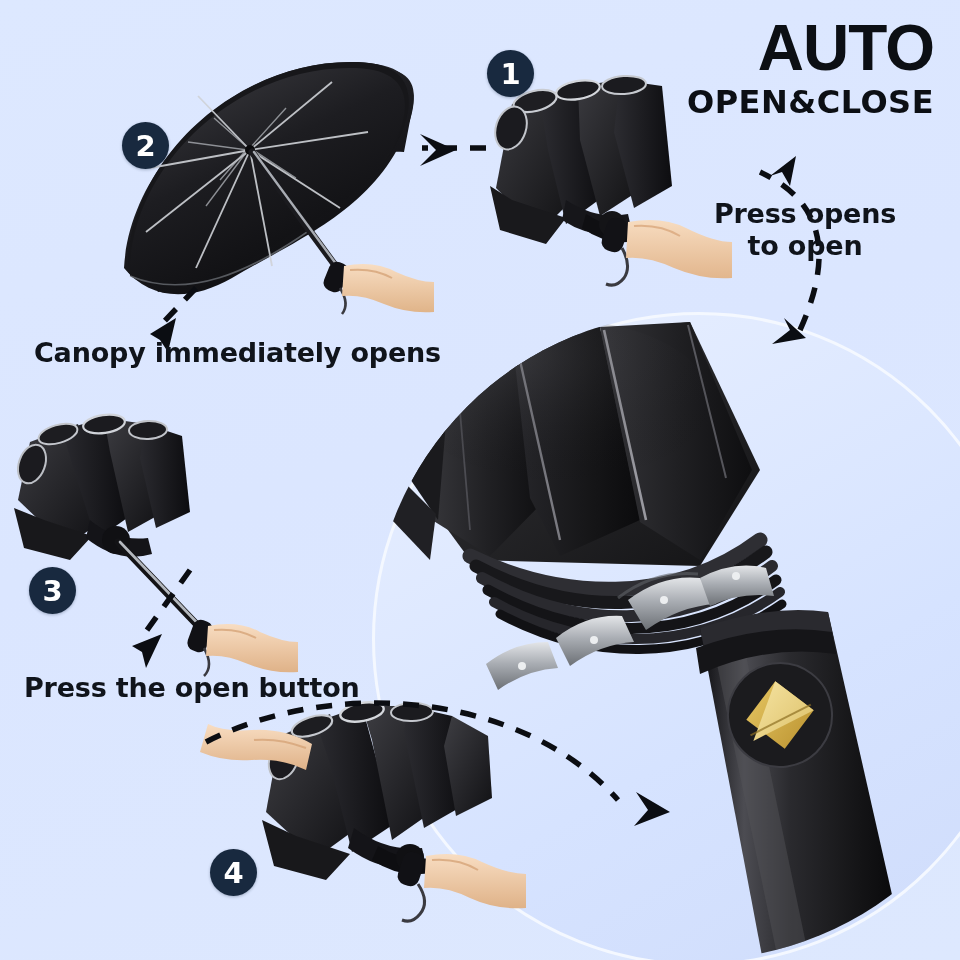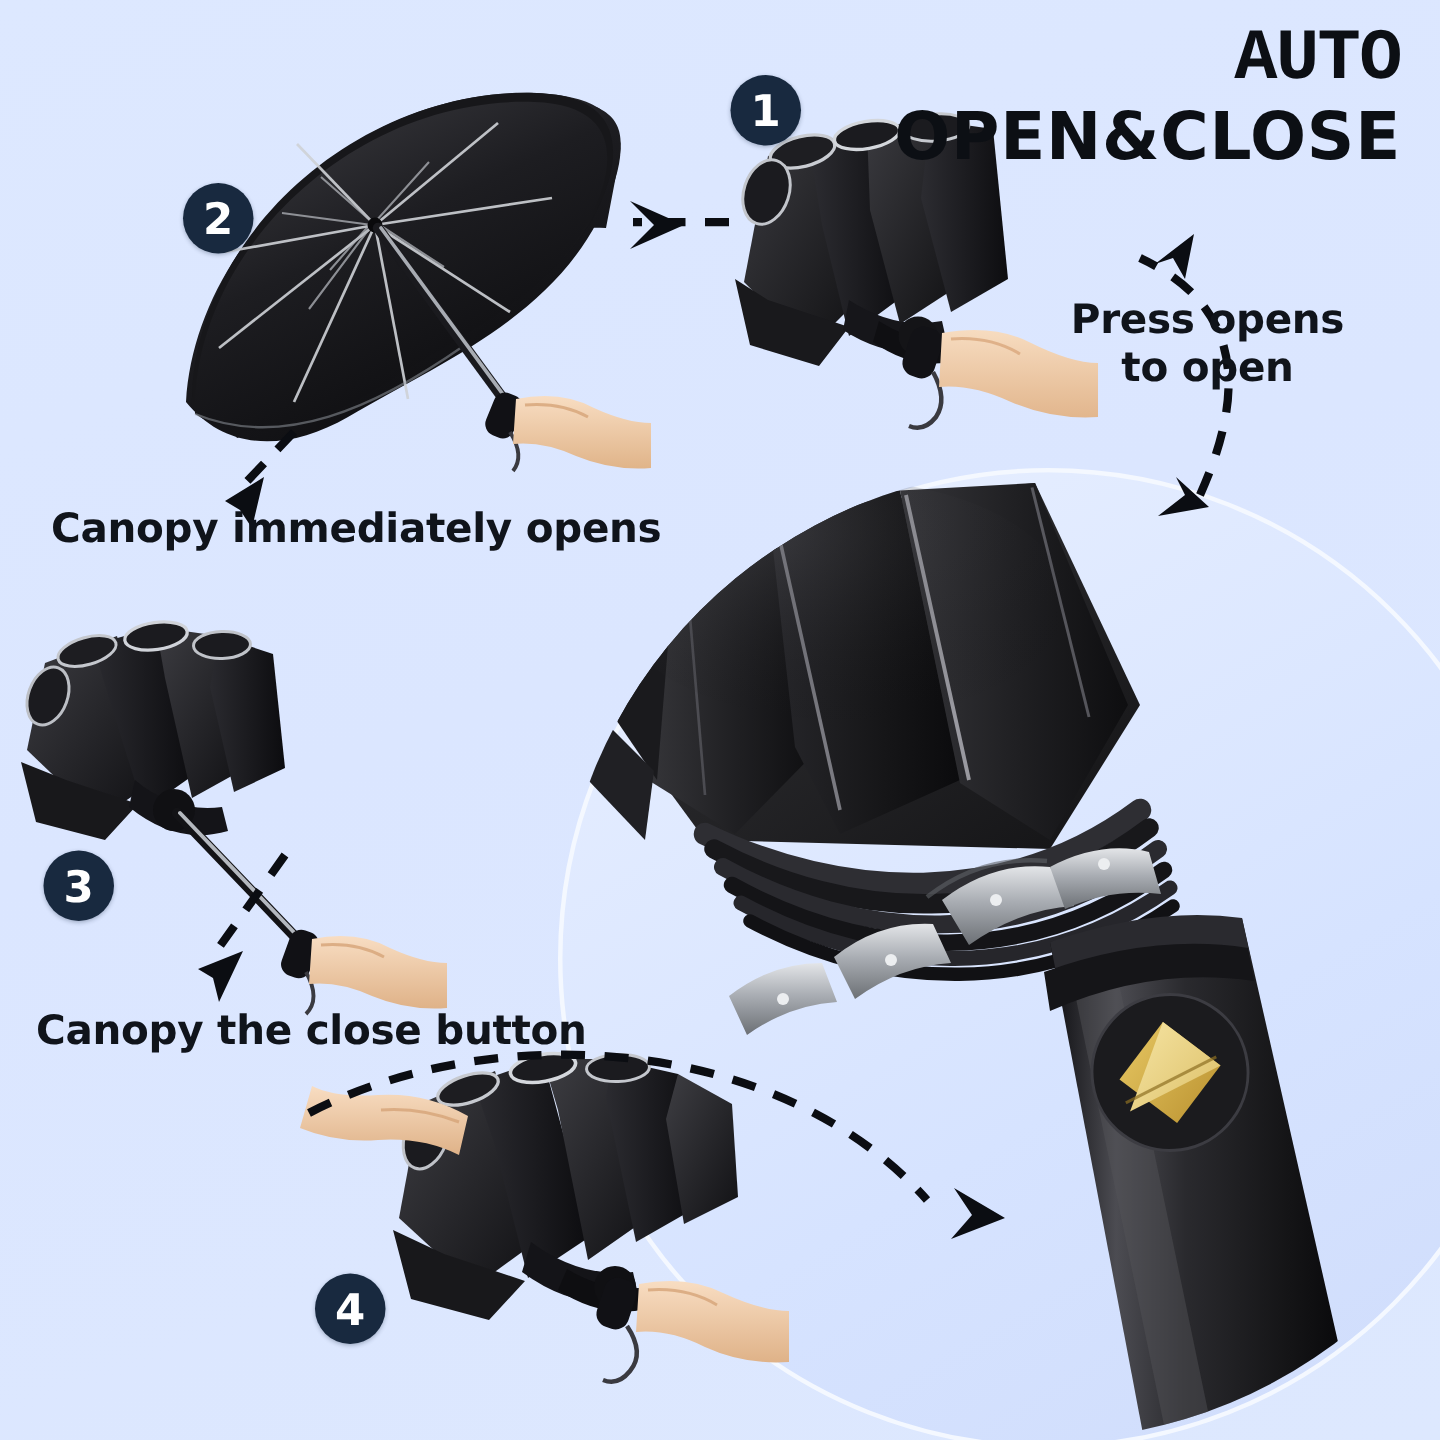--- a/index.html
+++ b/index.html
@@ -20,28 +20,28 @@
 
   
   .headline {
     position: absolute;
     right: 26px;
     top: 16px;
     text-align: right;
     line-height: 1;
   }
   .headline .auto {
-    font-size: 48px;
+    font-size: 64px;
     font-weight: 900;
     letter-spacing: -1px;
     color: #0c0f14;
-    font-family: Liberation Mono, monospace;
+    font-family: Liberation Sans, sans-serif;
   }
   .headline .sub {
-    font-size: 44px;
+    font-size: 32px;
     font-weight: 800;
     letter-spacing: 0.5px;
     color: #0c0f14;
     margin-top: 6px;
     font-family: "DejaVu Sans", sans-serif;
   }
 
   
   .caption {
     position: absolute;
@@ -435,20 +435,20 @@
   </div>
 
   <div class="headline">
     <div class="auto">AUTO</div>
     <div class="sub">OPEN&amp;CLOSE</div>
   </div>
 
   <div class="caption cap-open">Press opens
 to open</div>
   <div class="caption cap-canopy">Canopy immediately opens</div>
-  <div class="caption cap-close">Canopy the close button</div>
+  <div class="caption cap-close">Press the open button</div>
 
   <div class="badge badge-1">1</div>
   <div class="badge badge-2">2</div>
   <div class="badge badge-3">3</div>
   <div class="badge badge-4">4</div>
 
 </div>
 
 </body></html>

